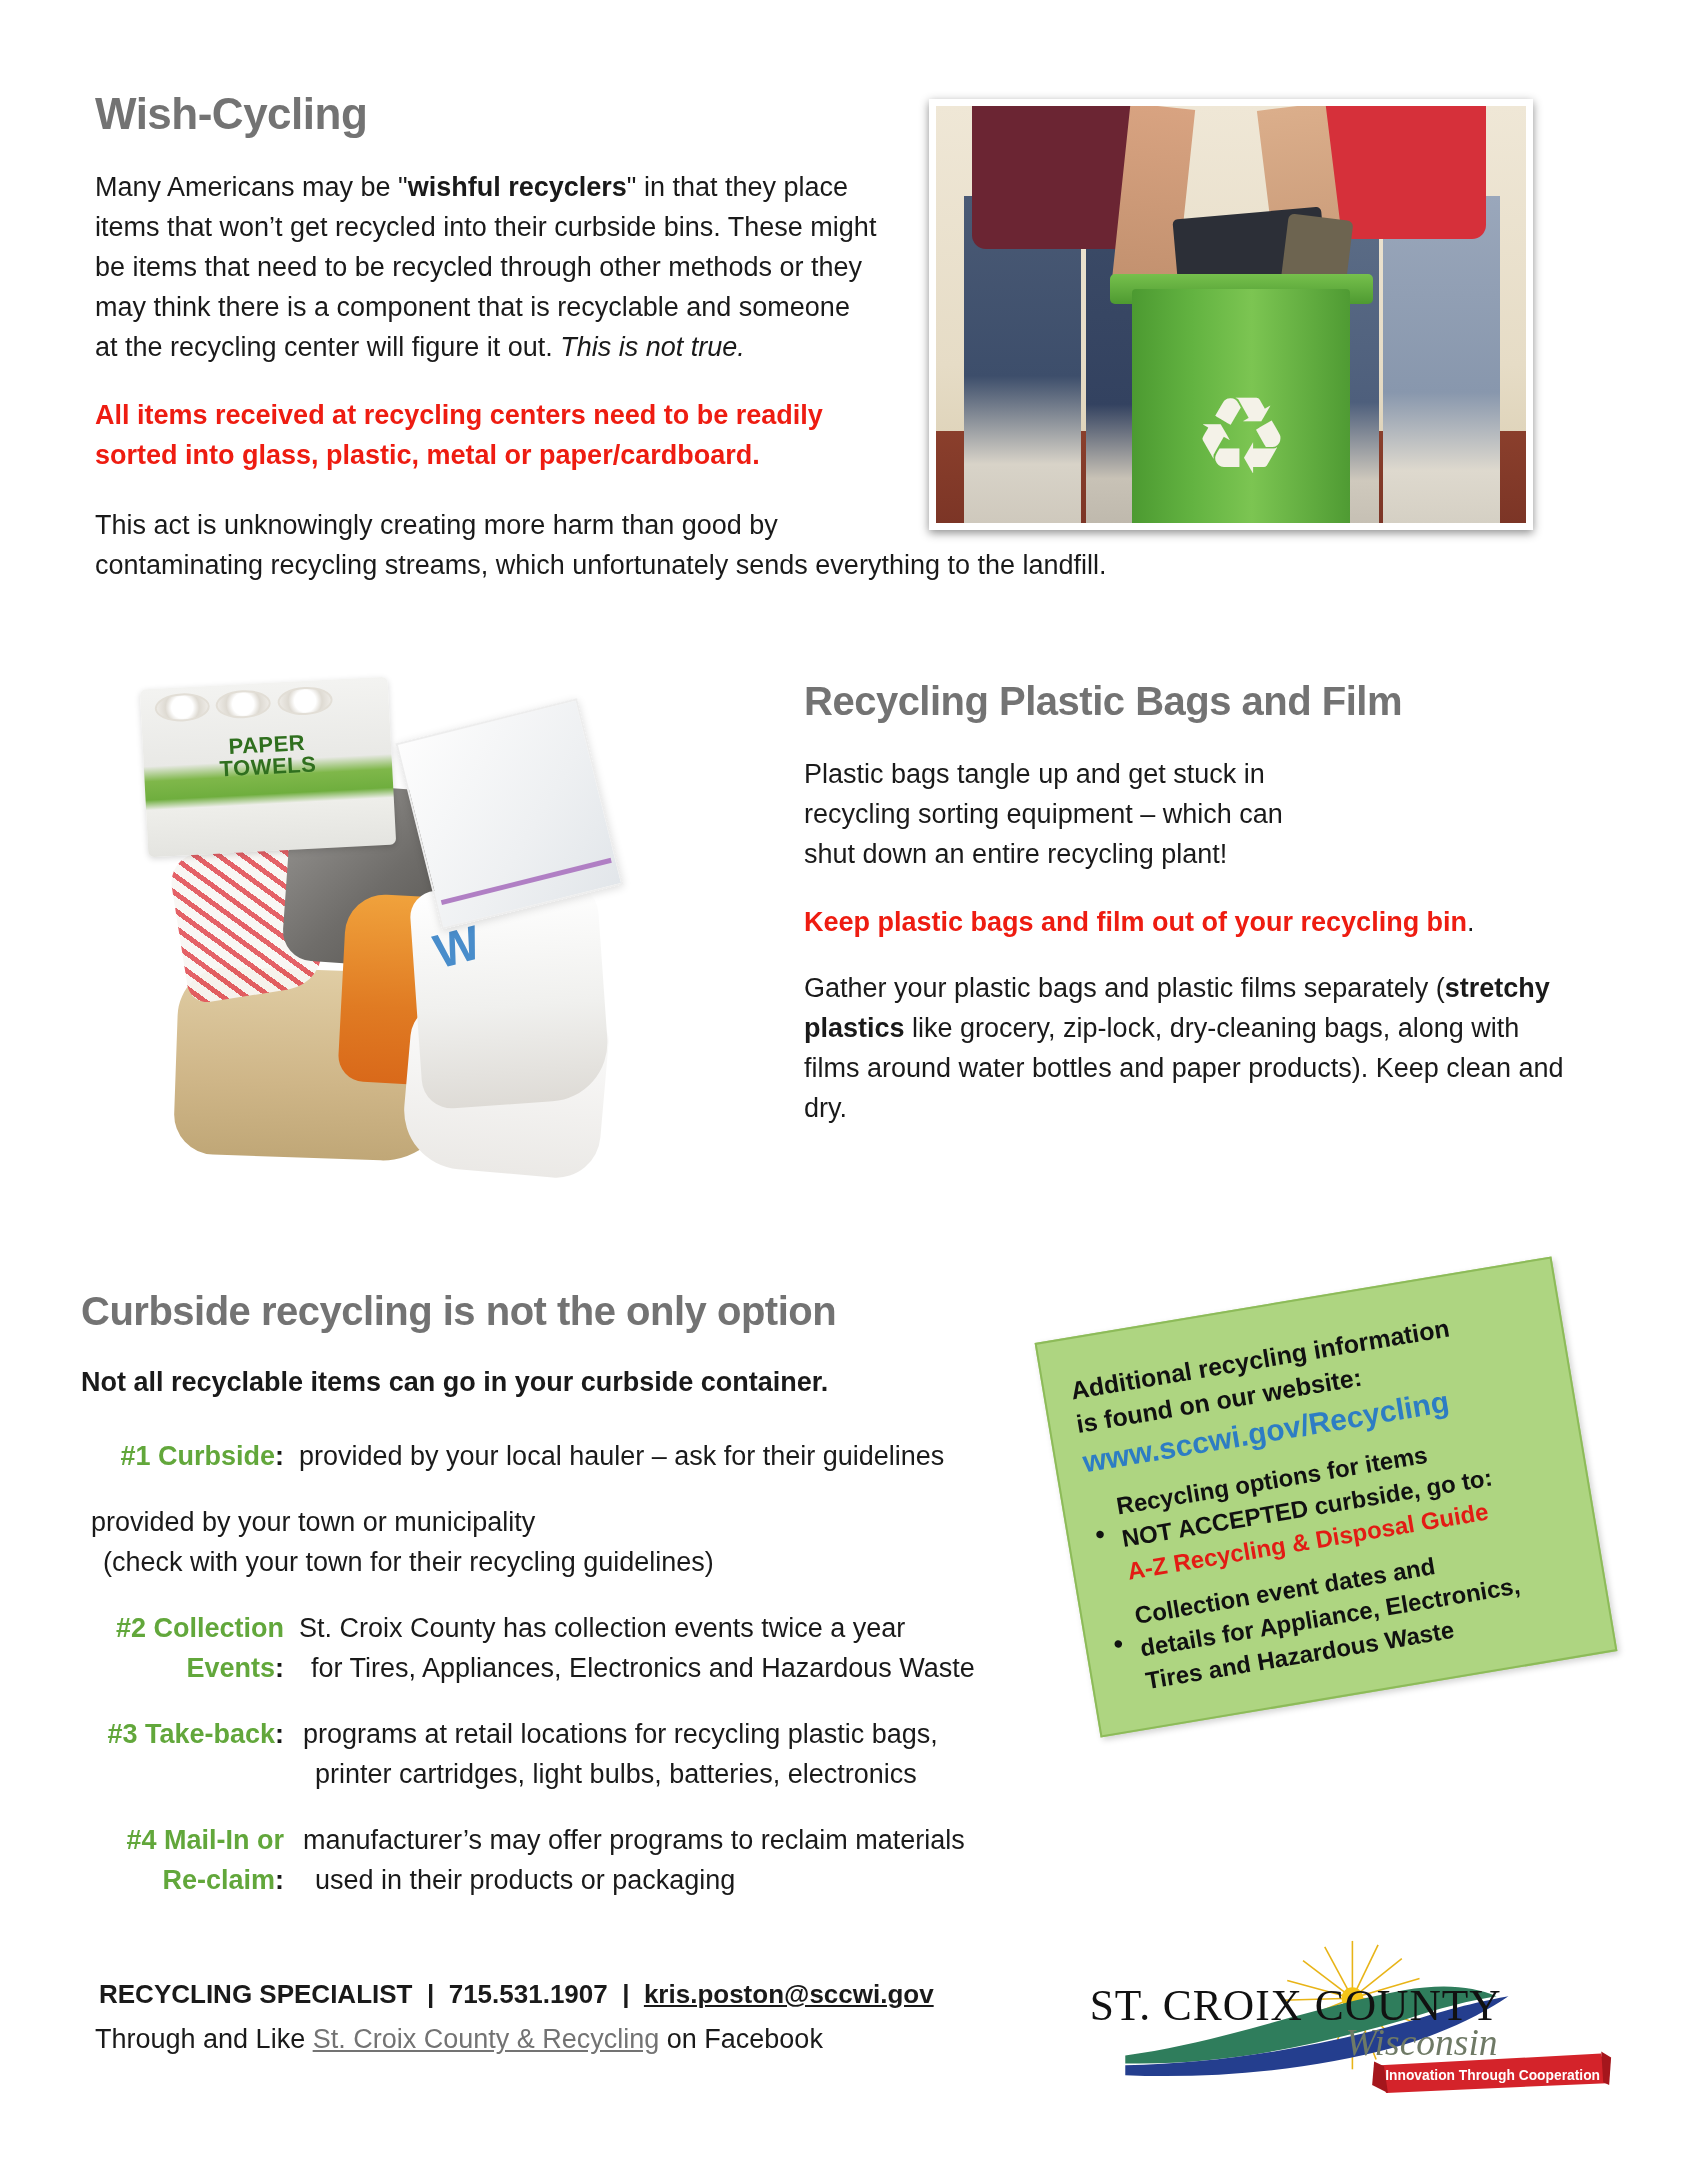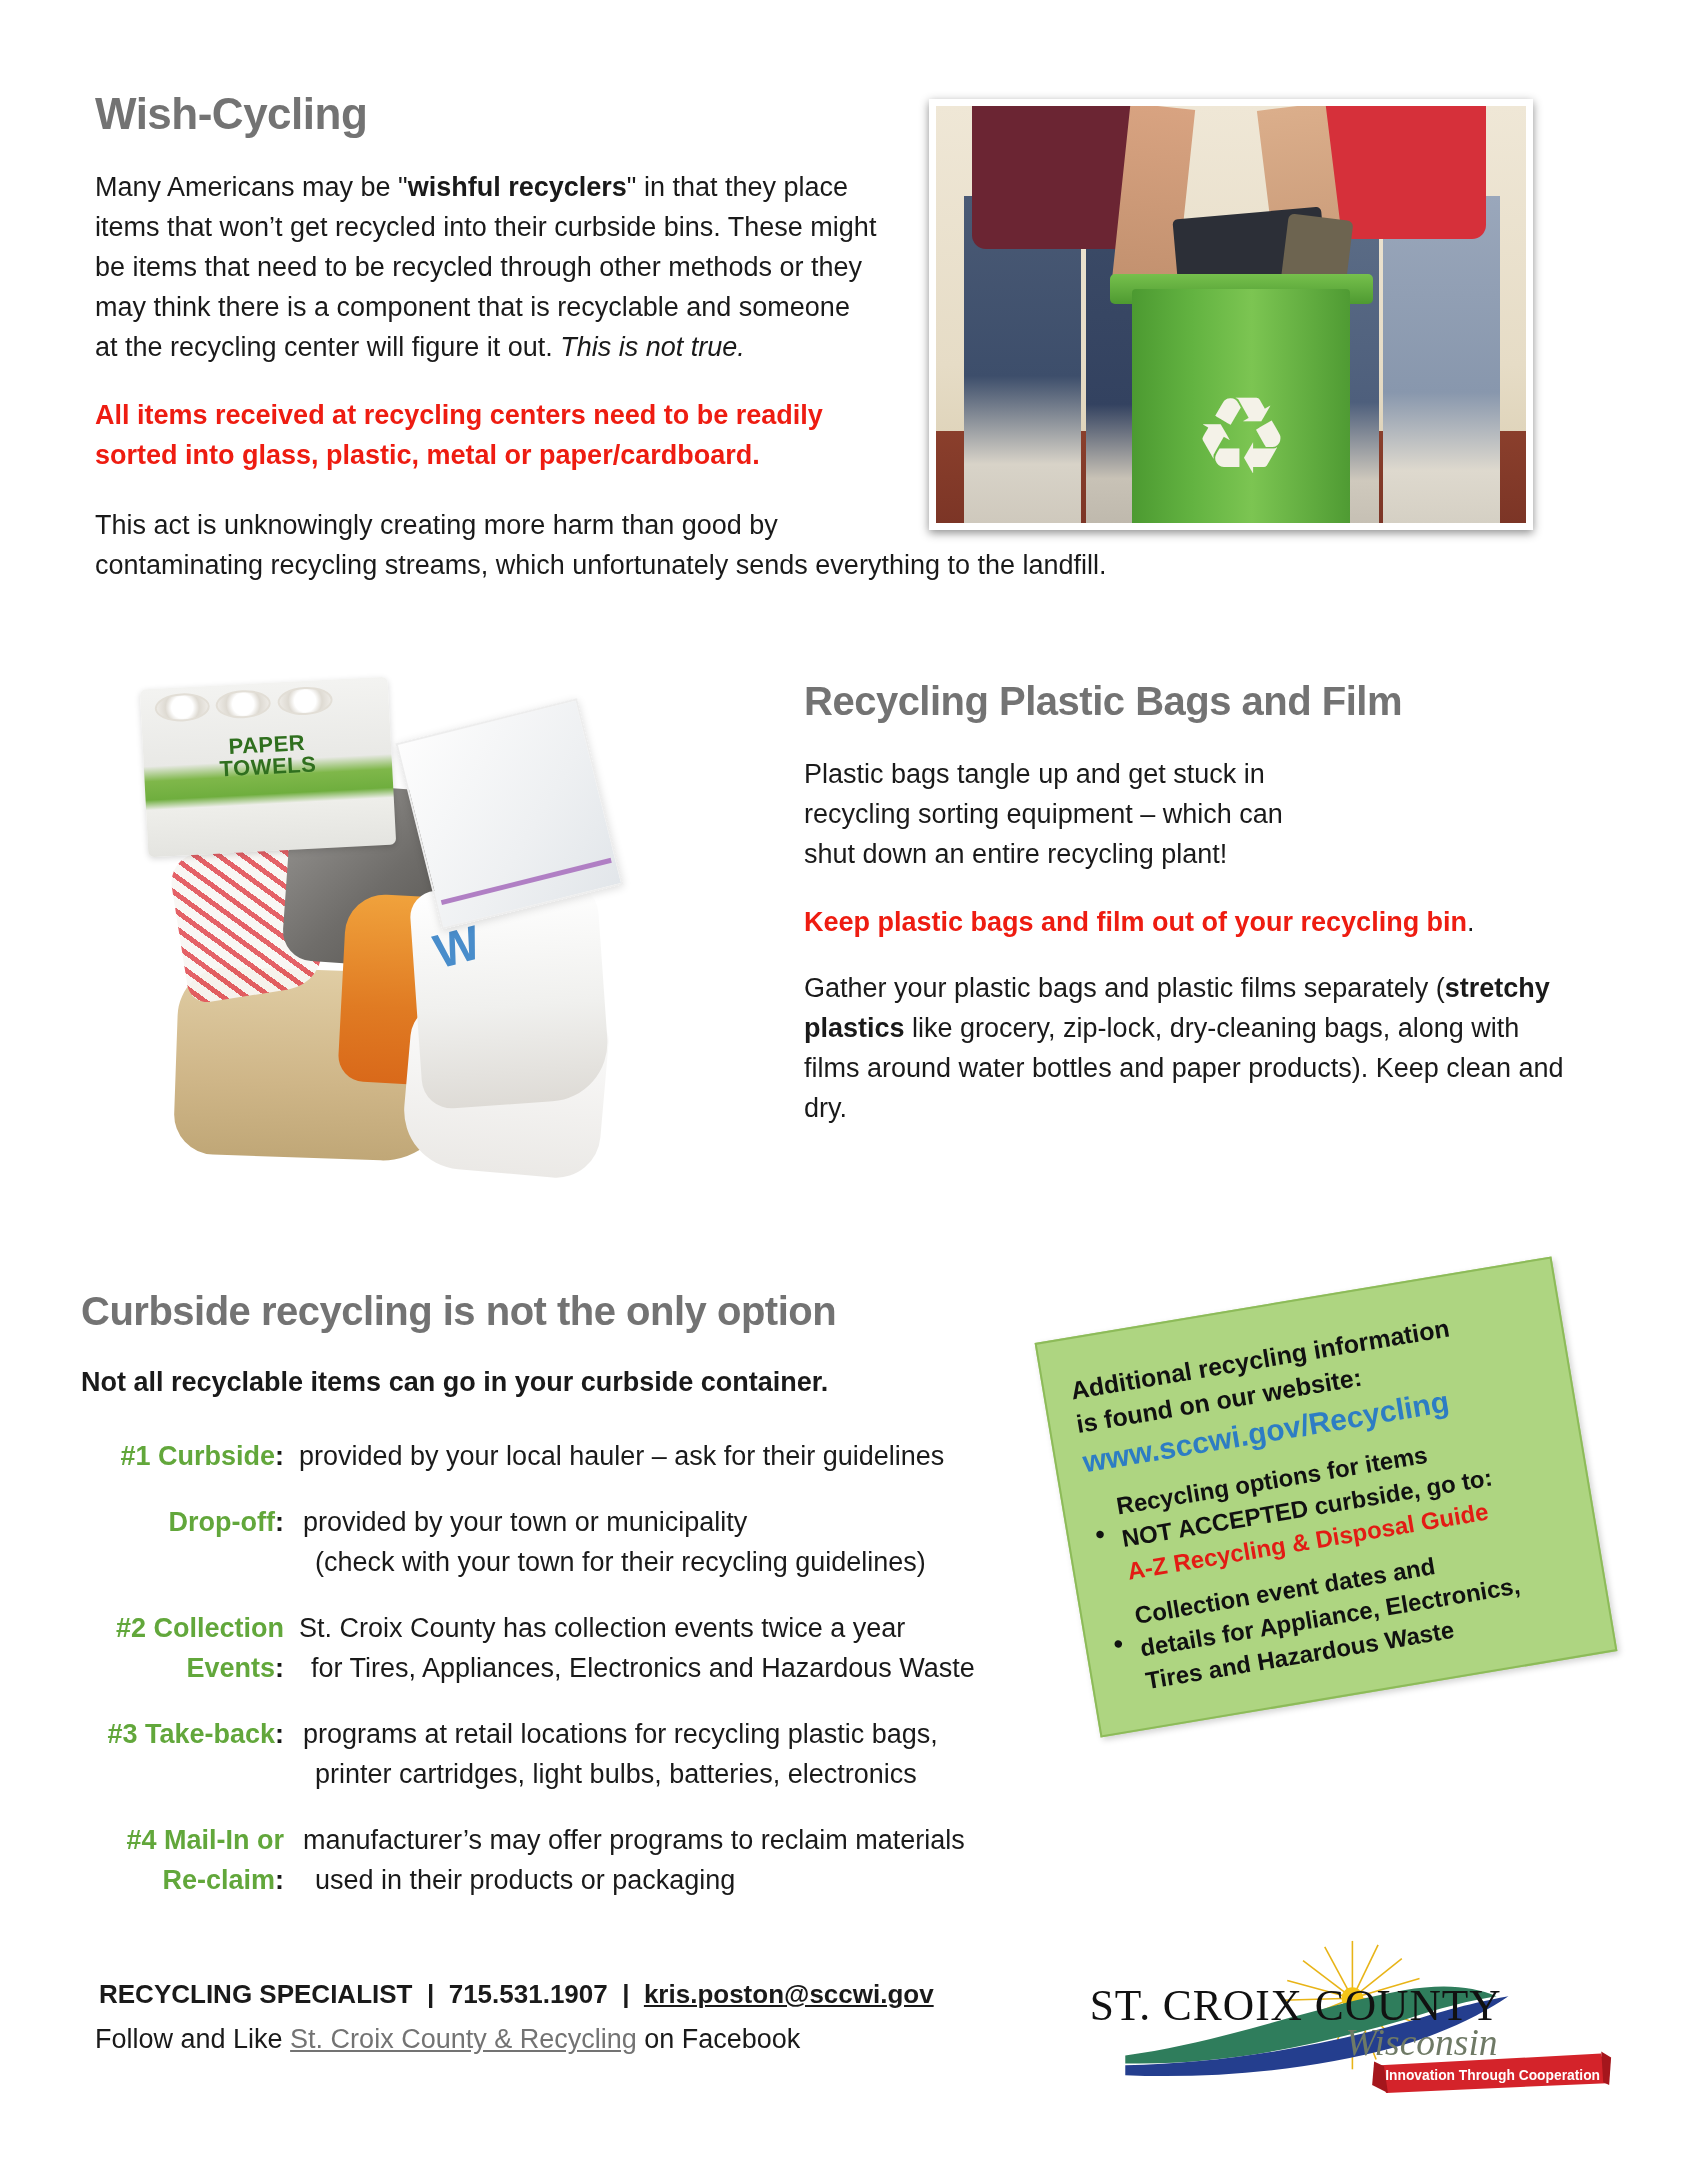--- a/index.html
+++ b/index.html
@@ -325,23 +325,20 @@
     <div class="curb-row" id="curb-row-1">
       <div class="curb-label">
         <span>#1 Curbside</span><span class="colon">:</span>
       </div>
       <div class="curb-body">
         <span>provided by your local hauler – ask for their guidelines</span>
       </div>
     </div>
 
     <div class="curb-row" id="curb-row-2">
-      <div class="curb-label">
-        <span>Drop-off</span><span class="colon">:</span>
-      </div>
       <div class="curb-body">
         <span>provided by your town or municipality</span>
         <span class="l2">(check with your town for their recycling guidelines)</span>
       </div>
     </div>
 
     <div class="curb-row" id="curb-row-3">
       <div class="curb-label">
         <span>#2 Collection</span>
         <span class="l2"><span>Events</span><span class="colon">:</span></span>
@@ -404,21 +401,21 @@
 
   <div id="footer">
     <p id="foot-1">
       <span>RECYCLING SPECIALIST</span>&nbsp;
       <span>|</span>&nbsp;
       <span>715.531.1907</span>&nbsp;
       <span>|</span>&nbsp;
       <span class="mail">kris.poston@sccwi.gov</span>
     </p>
     <p id="foot-2">
-      <span>Follow and Like </span><span class="fb">St. Croix County &amp; Recycling</span><span> on Facebook</span>
+      <span>Through and Like </span><span class="fb">St. Croix County &amp; Recycling</span><span> on Facebook</span>
     </p>
   </div>
 
   <div id="logo">
     <svg width="535" height="158" viewBox="0 0 540 160">
 
       <g stroke="#e8b417" stroke-width="1.6">
         <line x1="278" y1="64" x2="278" y2="6"></line>
         <line x1="278" y1="64" x2="250" y2="12"></line>
         <line x1="278" y1="64" x2="228" y2="26"></line>

